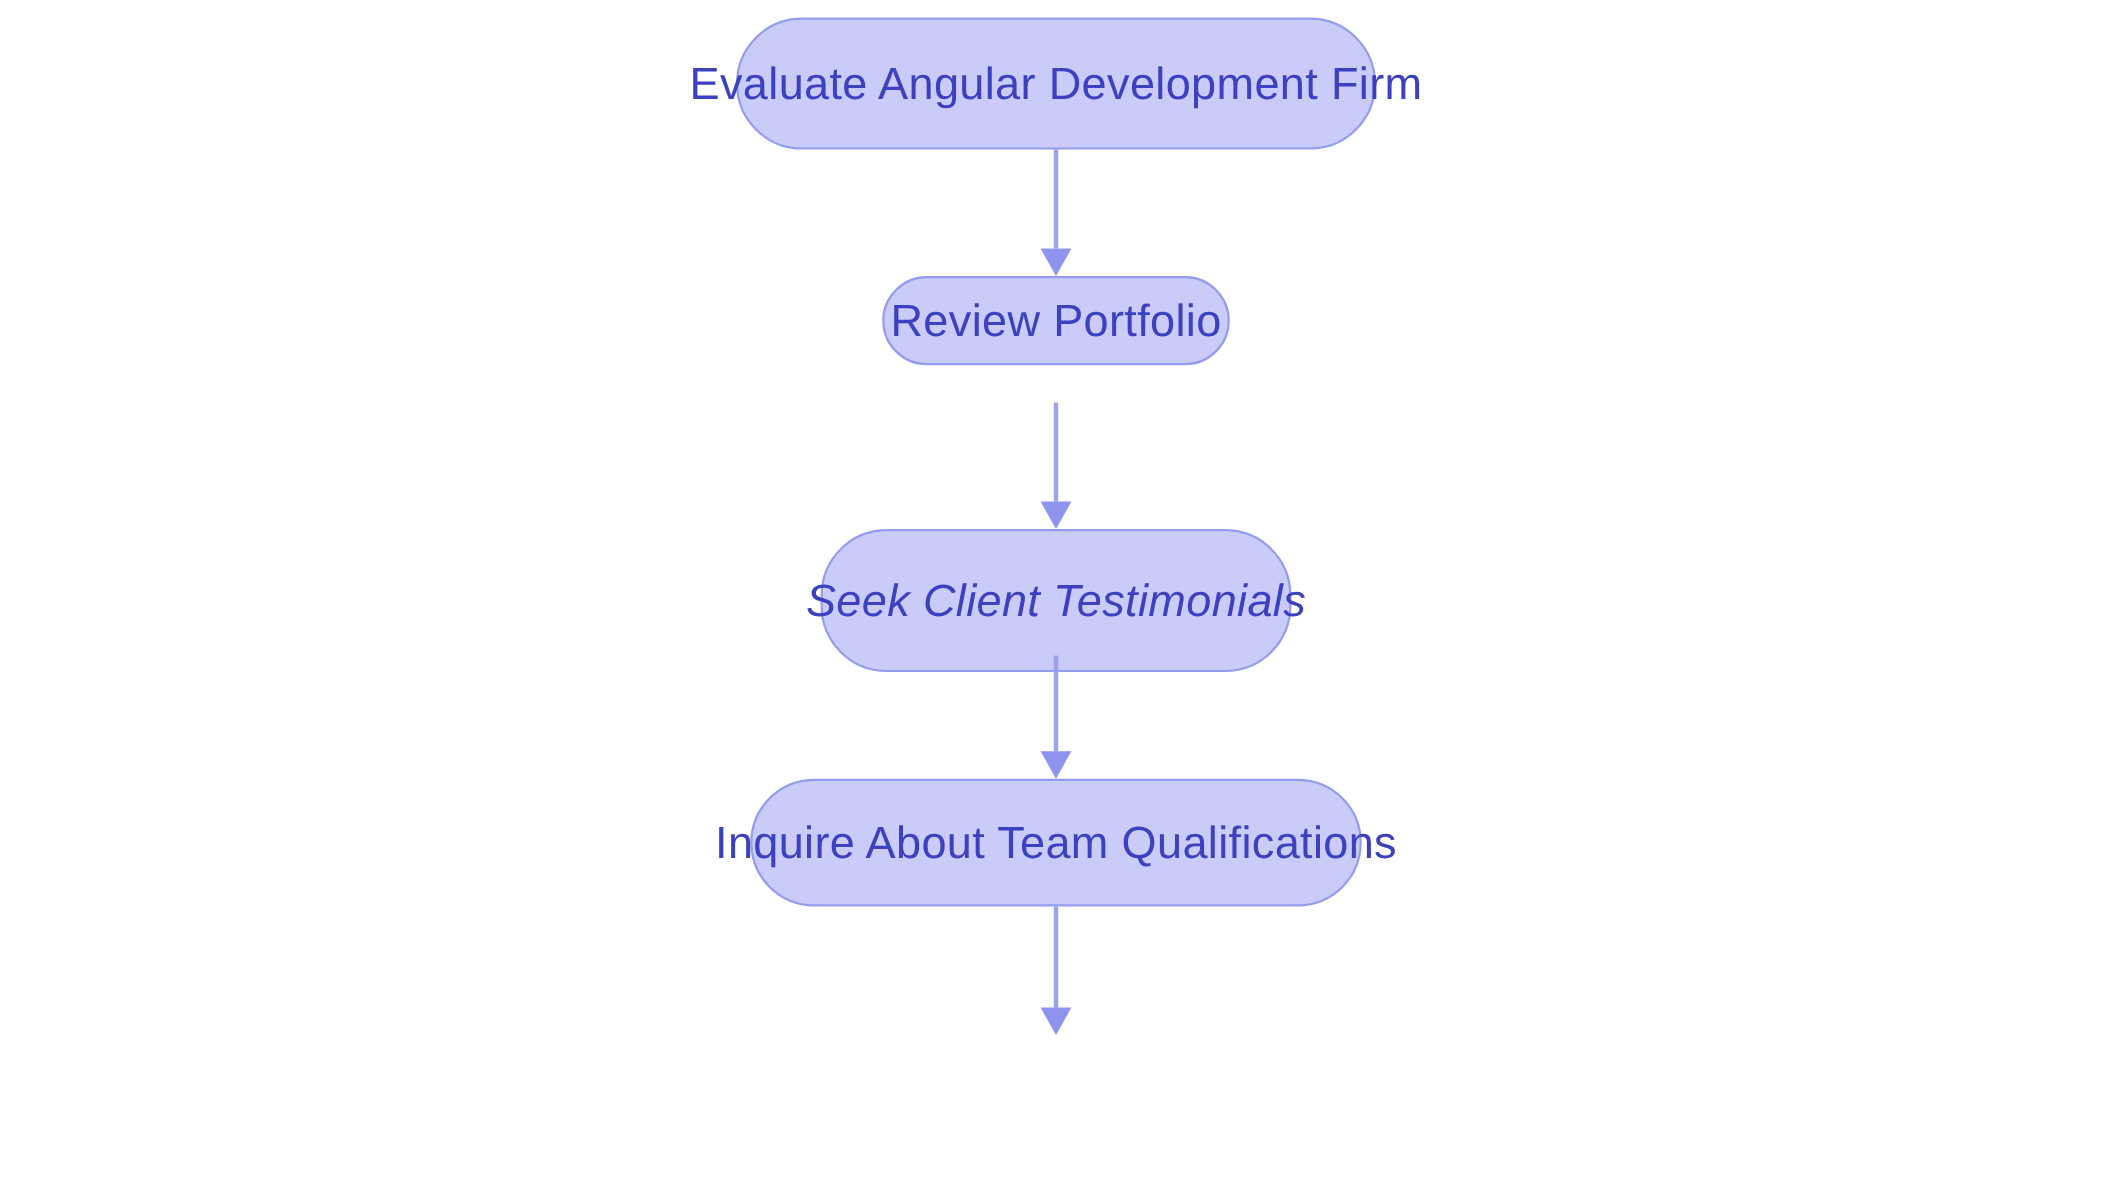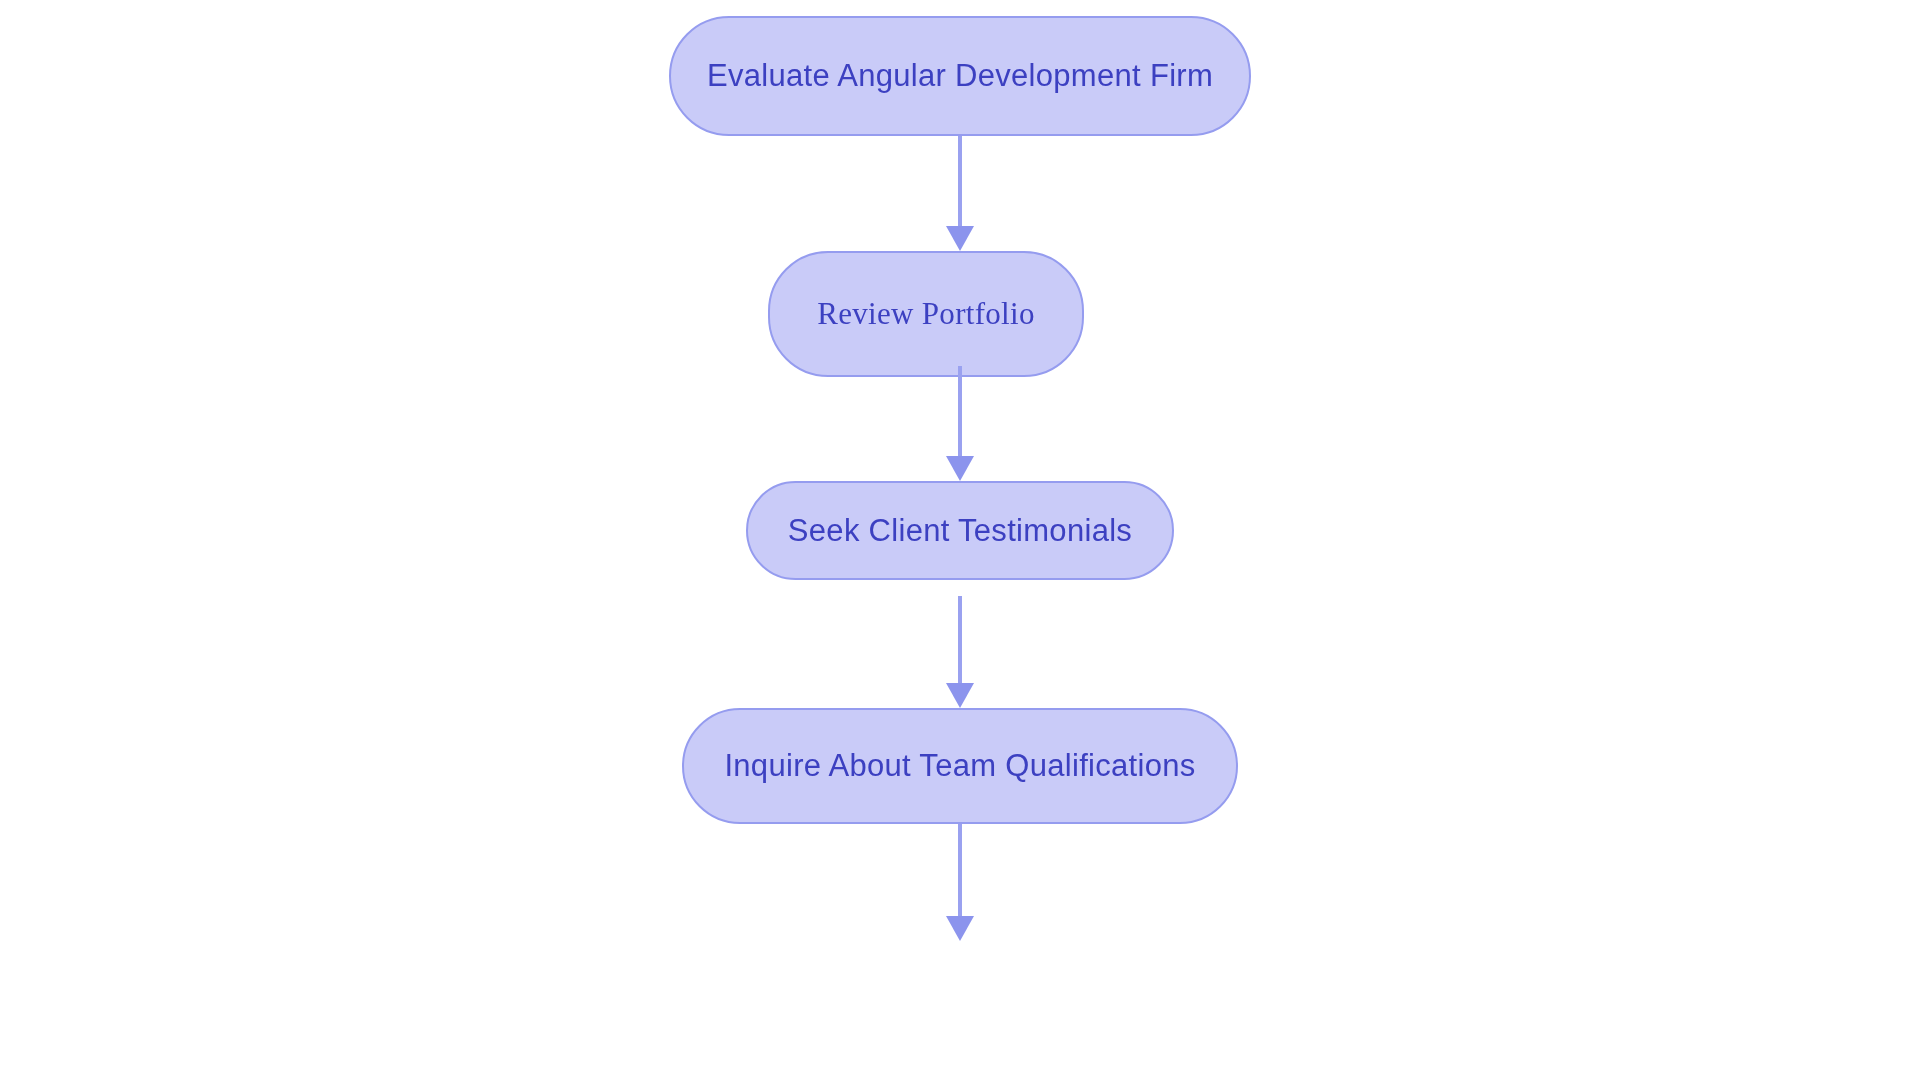--- a/index.html
+++ b/index.html
@@ -25,28 +25,28 @@
   }
   .node {
     position: absolute;
     display: flex;
     align-items: center;
     justify-content: center;
     background: var(--node-fill);
     border: 2px solid var(--node-border);
     border-radius: 60px;
     color: var(--node-text);
-    font-size: 31px;
+    font-size: 41px;
     letter-spacing: 0.3px;
     white-space: nowrap;
     text-align: center;
   }
   .n1 { left: 669px; top: 16px;  width: 582px; height: 120px; }
-  .n2 { left: 768px; top: 251px; width: 316px; height: 126px; font-family: Liberation Serif, serif; }
-  .n3 { left: 746px; top: 481px; width: 428px; height: 99px; }
+  .n2 { left: 802px; top: 251px; width: 316px; height: 81px; }
+  .n3 { left: 746px; top: 481px; width: 428px; height: 130px; font-style: italic; }
   .n4 { left: 682px; top: 708px; width: 556px; height: 116px; justify-content: center; }
   .n5 { left: 733px; top: 941px; width: 454px; height: 118px; }
 
   .arrow {
     position: absolute;
     left: 946px;           
     width: 28px;
     display: flex;
     flex-direction: column;
     align-items: center;

